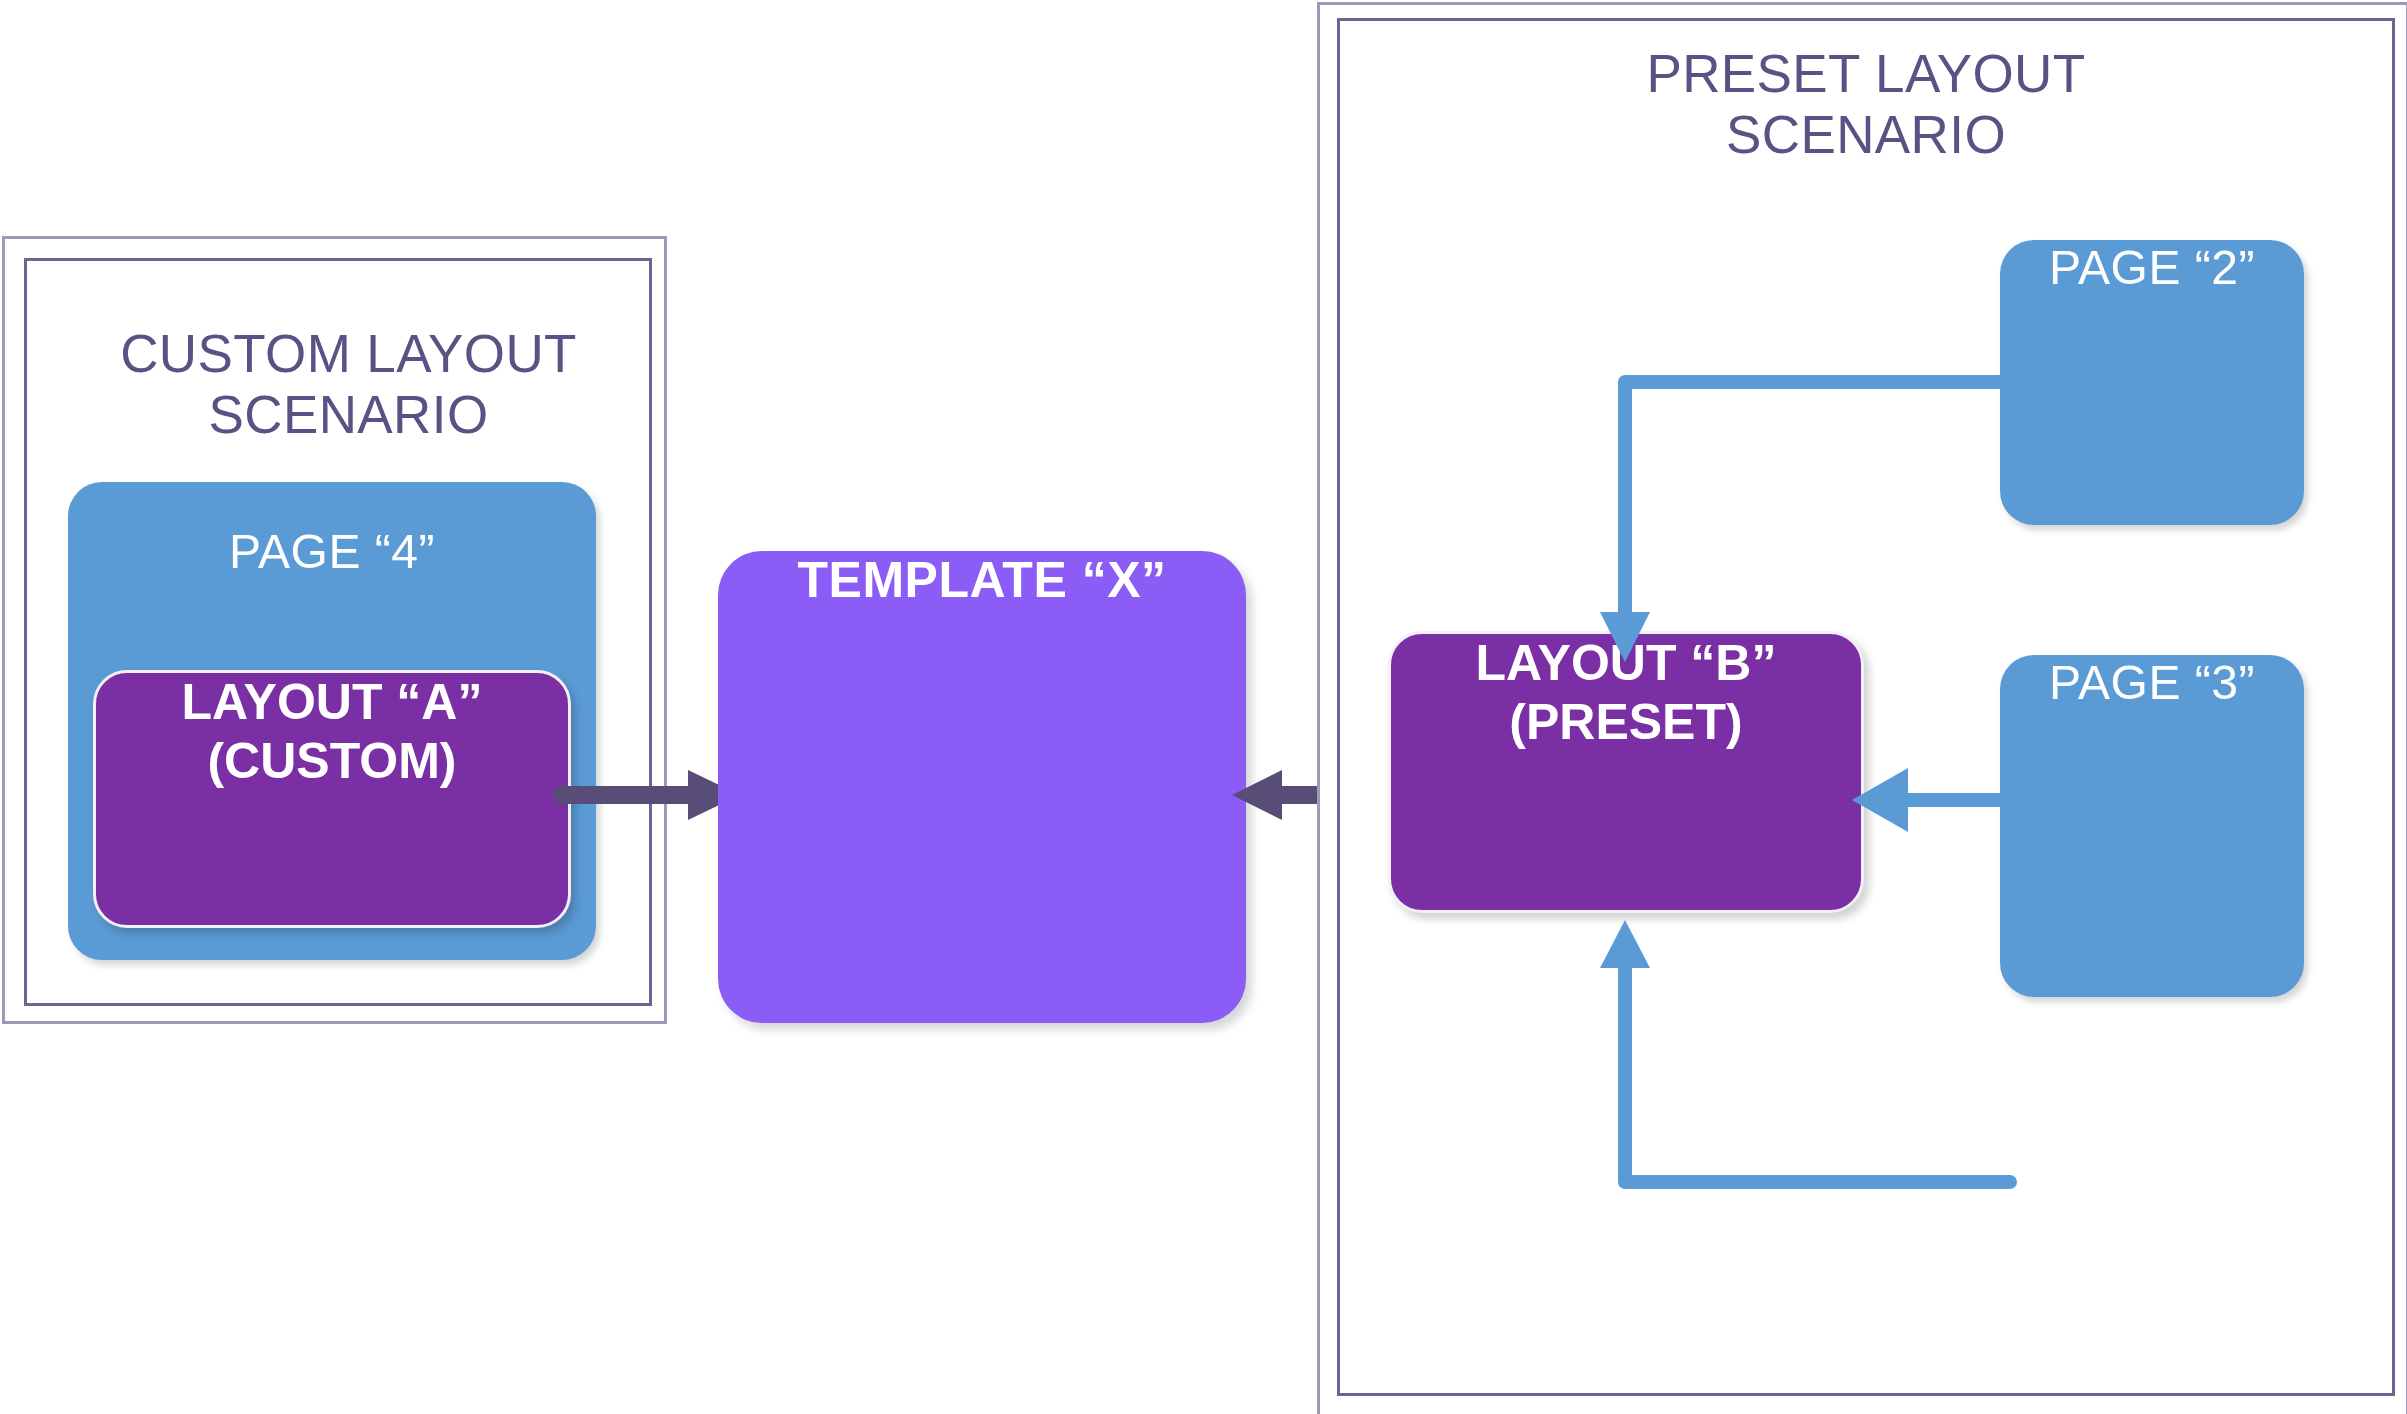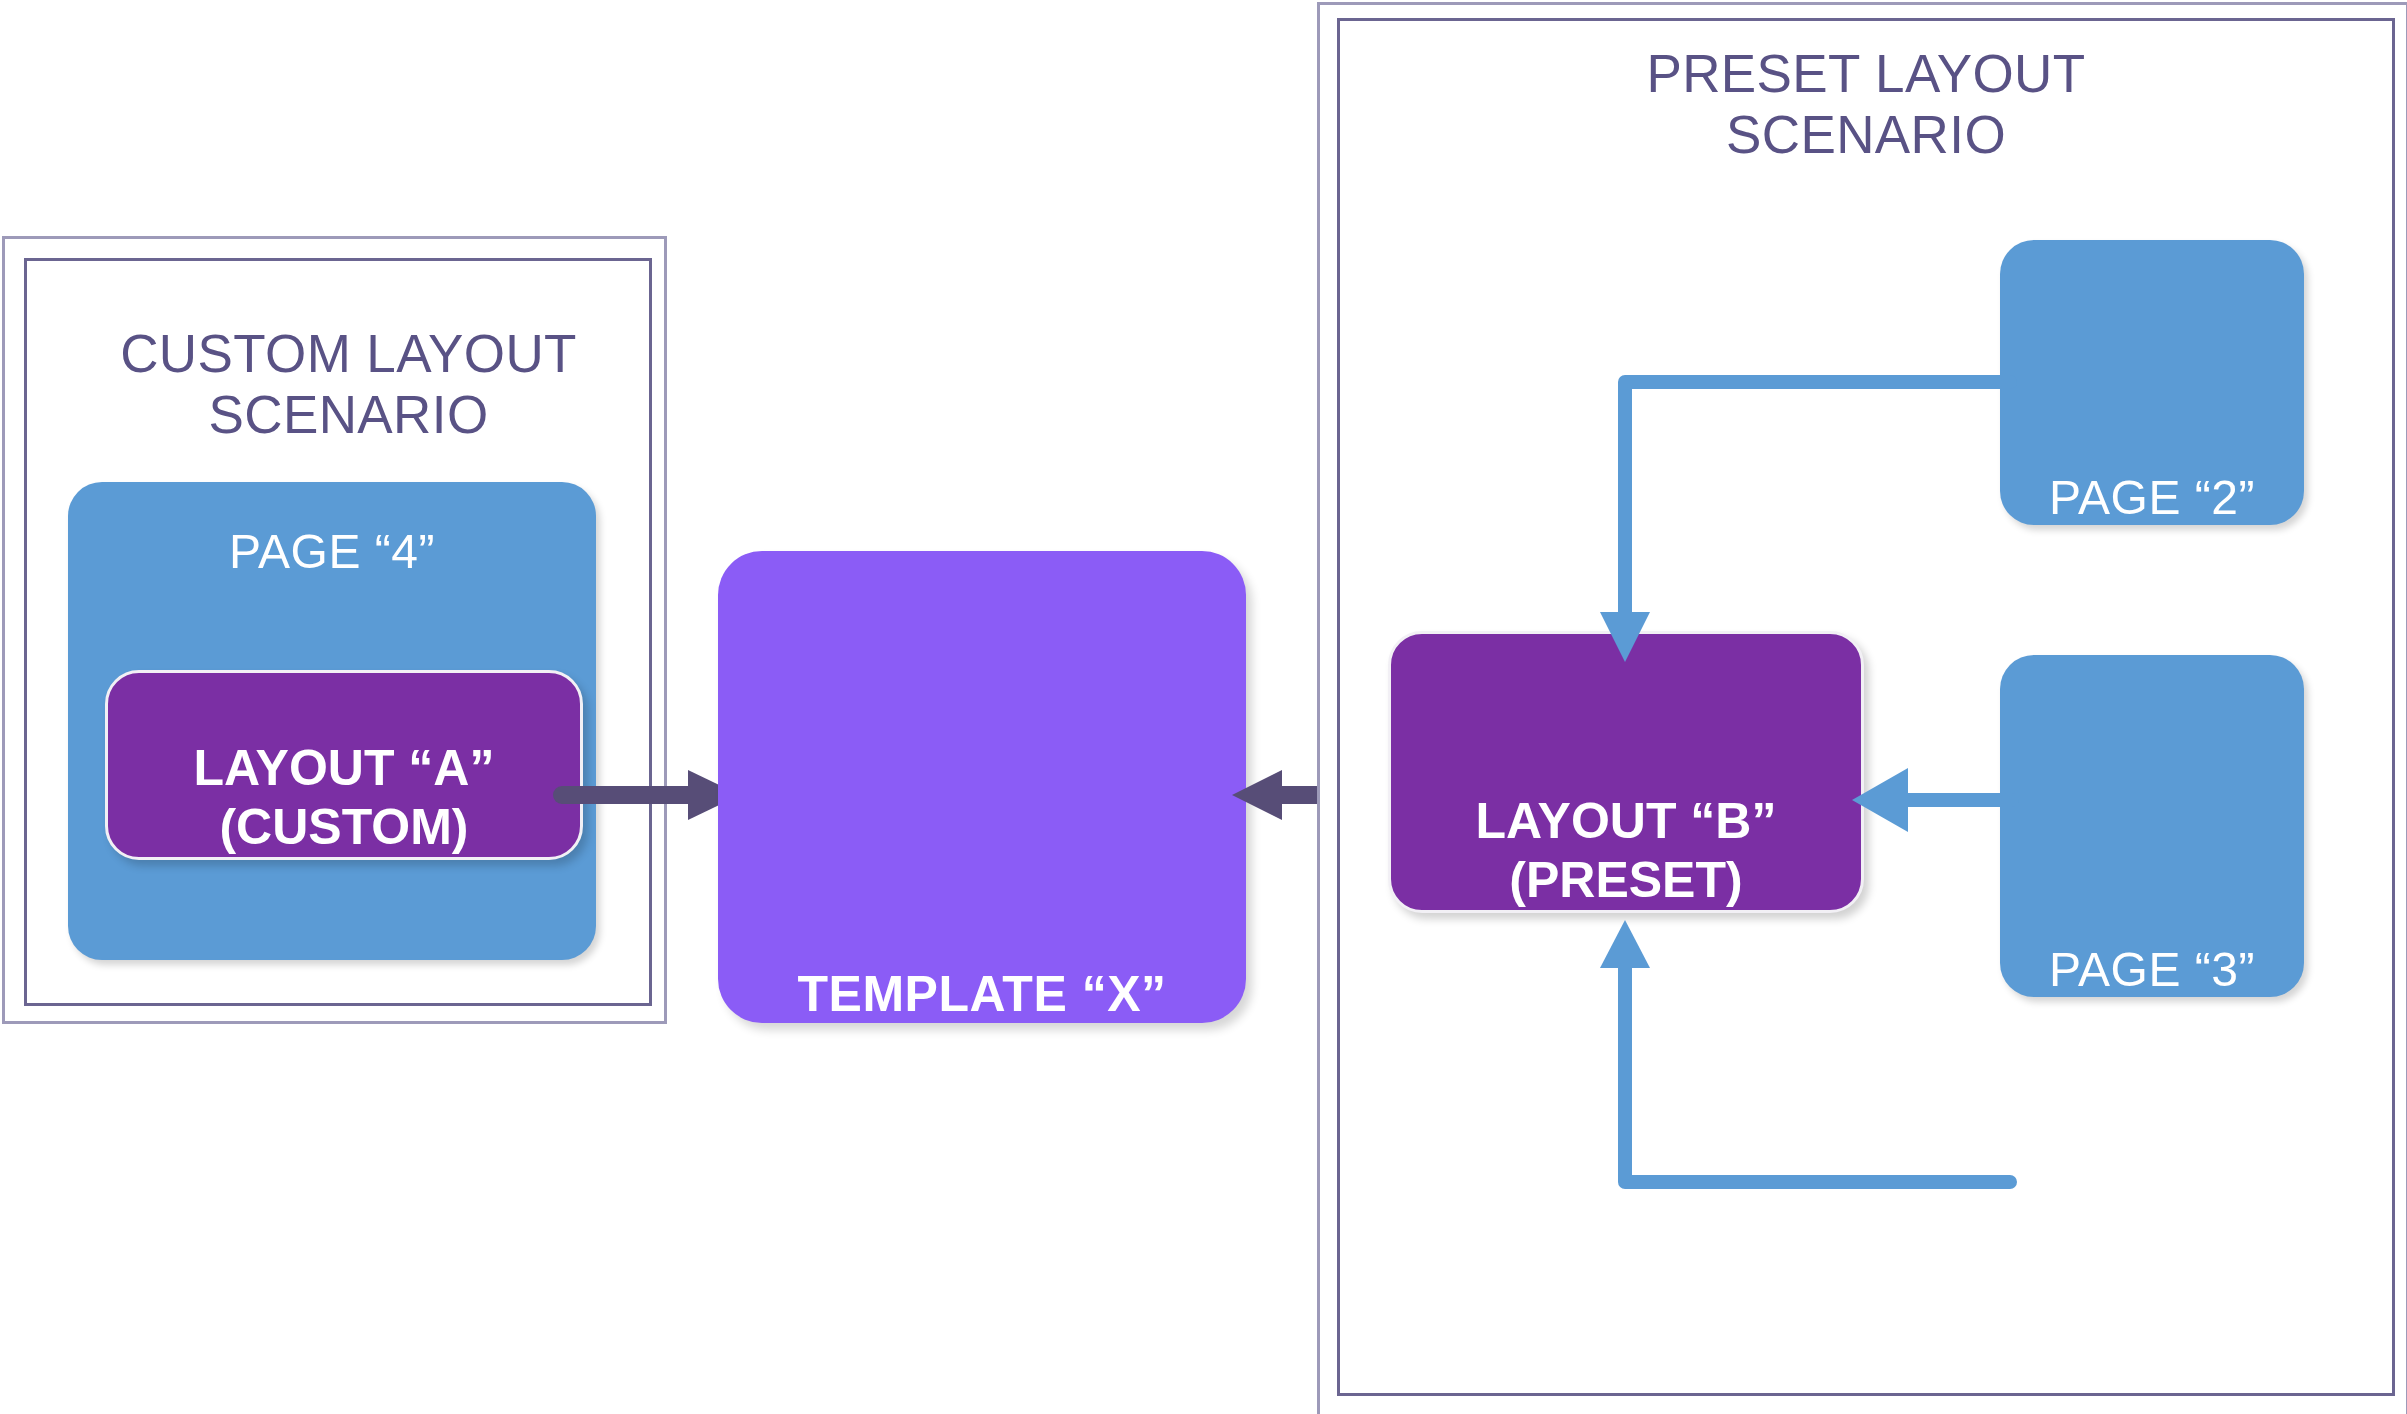--- a/index.html
+++ b/index.html
@@ -46,21 +46,21 @@
     font-weight: 400;
     white-space: pre-line;
   }
   #custom-title { left: 24px;  top: 296px; width: 649px; margin-top: 28px; }
   #preset-title { left: 1337px; top: 44px; width: 1058px; }
 
   
   .node {
     position: absolute;
     display: flex;
-    align-items: flex-end;
+    align-items: flex-start;
     justify-content: center;
     text-align: center;
     box-sizing: border-box;
     border-radius: 34px;
     color: #ffffff;
     white-space: pre-line;
   }
   .node-blue {
     background: #5b9bd5;
     font-size: 48px;
@@ -81,21 +81,21 @@
     font-size: 50px;
     font-weight: bold;
     letter-spacing: 0.5px;
     box-shadow: 6px 7px 10px rgba(0,0,0,0.16);
     border-radius: 44px;
   }
 
   
   #page-1      { left: 68px;   top: 482px; width: 528px; height: 478px;
                  align-items: flex-start; padding-top: 42px; }
-  #layout-a    { left: 93px;   top: 670px; width: 478px; height: 190px; margin-left: 12px; }
+  #layout-a    { left: 93px;   top: 670px; width: 478px; height: 258px; }
   #template-x  { left: 718px;  top: 551px; width: 528px; height: 472px; }
   #layout-b    { left: 1388px; top: 631px; width: 476px; height: 282px; }
   #page-2      { left: 2000px; top: 240px; width: 304px; height: 285px; }
   #page-3      { left: 2000px; top: 655px; width: 304px; height: 342px; }
   #page-4      { left: 2000px; top: 1035px; width: 304px; height: 285px; }
 
   
   .connector {
     position: absolute;
     pointer-events: none;

